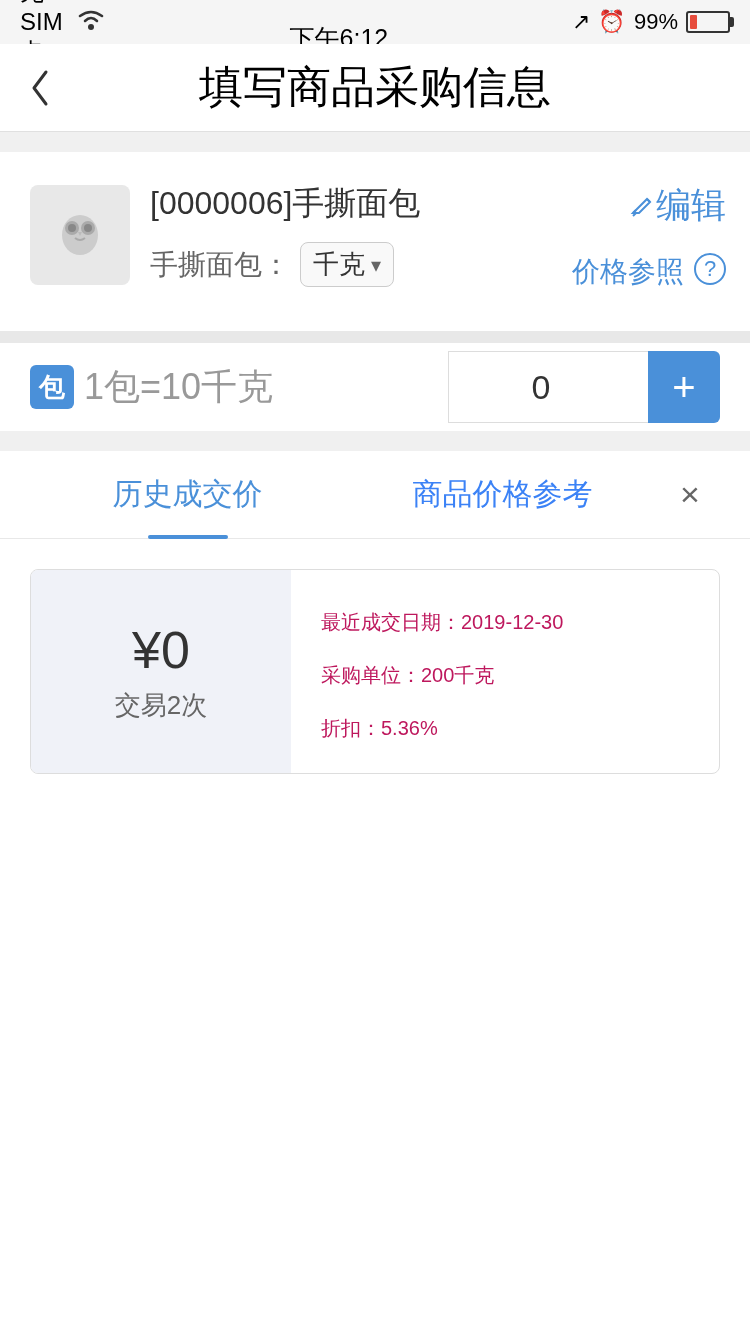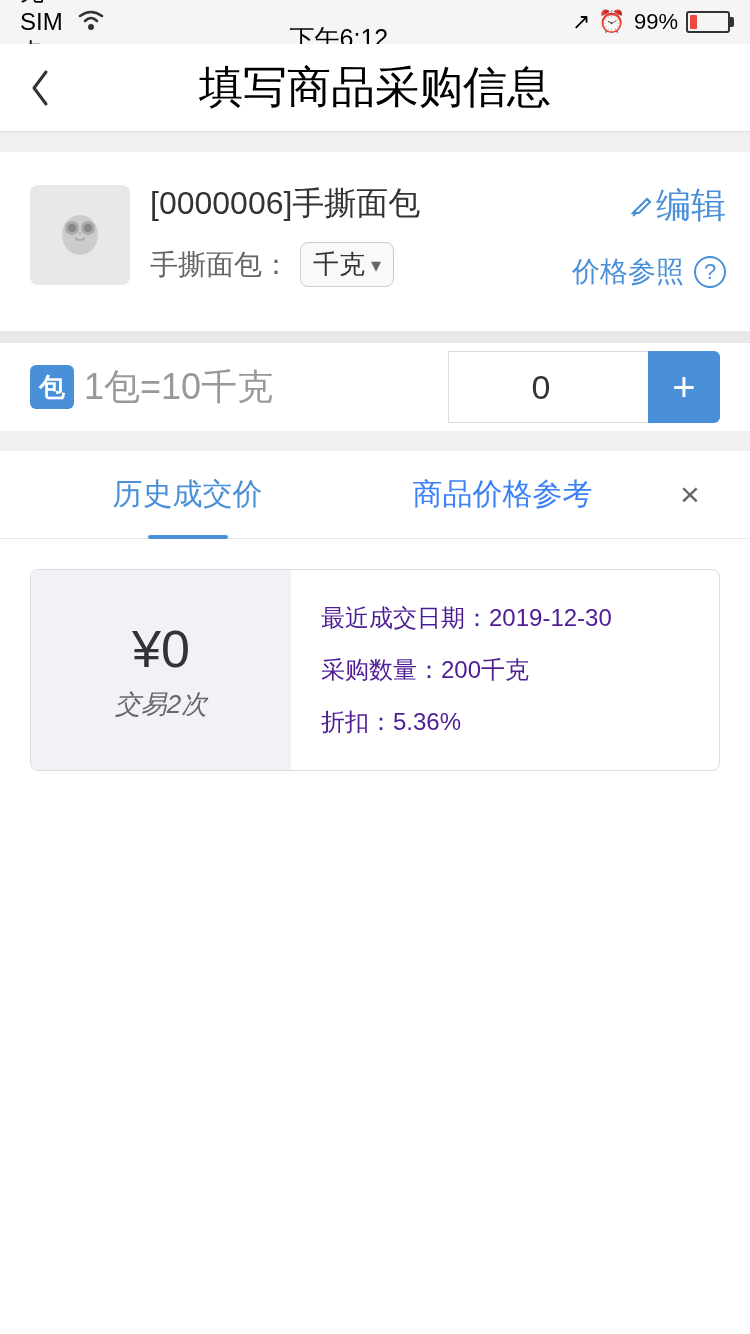--- a/index.html
+++ b/index.html
@@ -166,21 +166,20 @@
       display: flex;
       align-items: center;
       gap: 0;
       color: #4a90d9;
       font-size: 35px;
       cursor: pointer;
       justify-content: space-between;
     }
     .price-ref-row {
       display: flex;
-      align-items: center;
       gap: 10px;
       color: #4a90d9;
       font-size: 28px;
       margin-top: 4px;
     }
     .info-circle {
       width: 32px;
       height: 32px;
       border: 2px solid #4a90d9;
       border-radius: 50%;
@@ -329,33 +328,33 @@
     }
     .transaction-price {
       font-size: 52px;
       color: #333;
       font-weight: 400;
     }
     .transaction-count {
       font-size: 26px;
       color: #666;
       margin-top: 8px;
-      font-style: italic;
     }
     .transaction-right {
       flex: 1;
       padding: 30px 30px;
       display: flex;
       flex-direction: column;
       gap: 16px;
     }
     .transaction-detail {
-      font-size: 24px;
-      color: #4c1d95;
+      font-size: 20px;
+      color: #be185d;
       line-height: 1.5;
+      margin-top: 7px;
     }
 
     
     .bottom-area {
       background: #ffffff;
       flex: 1;
       min-height: 600px;
     }
   </style>
 </head>
@@ -471,21 +470,21 @@
   <div class="transaction-card">
     <div class="transaction-left">
       <span class="transaction-price">¥0</span>
       <span class="transaction-count">交易2次</span>
     </div>
     <div class="transaction-right">
       <div class="transaction-detail">
         <span>最近成交日期：</span><span>2019-12-30</span>
       </div>
       <div class="transaction-detail">
-        <span>采购数量：</span><span>200千克</span>
+        <span>采购单位：</span><span>200千克</span>
       </div>
       <div class="transaction-detail">
         <span>折扣：</span><span>5.36%</span>
       </div>
     </div>
   </div>
 
   <div class="bottom-area"></div>
 </div>
 

